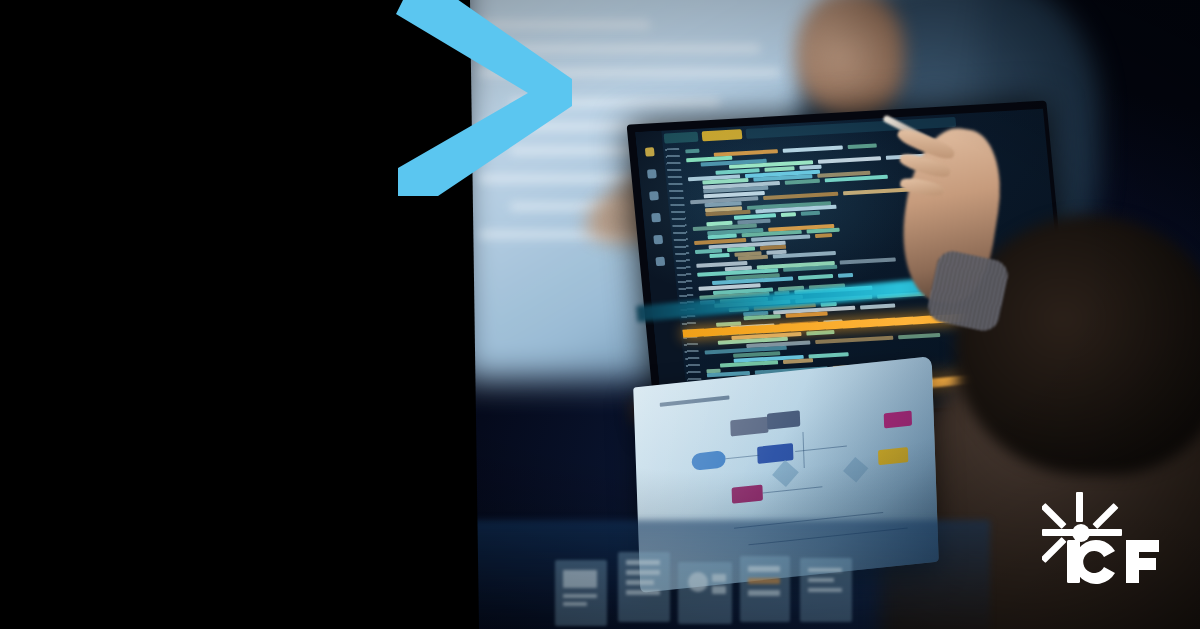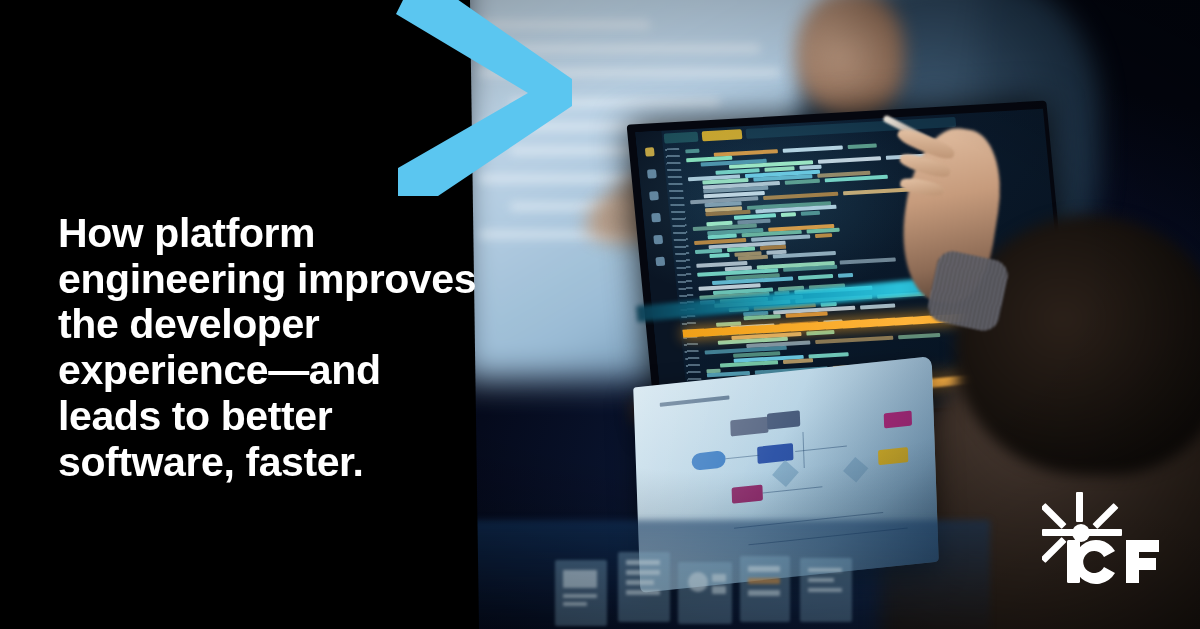--- a/index.html
+++ b/index.html
@@ -432,21 +432,20 @@
         <i style="left:8px;top:30px;width:34px;height:4px;"></i>
       </div>
 
     <div class="vignette"></div>
   </div>
 
   <div class="panel"></div>
 
   <div class="eyebrow">ARTICLE</div>
 
-  <h1 class="headline">How platform engineering improves the developer experience—and leads to better software, faster.</h1>
 
   <div class="chevron">
     <svg width="180" height="200" viewBox="0 0 180 200" aria-hidden="true">
       <path d="M16 0 L36 0 L176 89 L176 108 L40 200 L16 200 L16 178 L142 97 L142 99 L16 22 Z" fill="#5BC6F0"></path>
       <path d="M16 -6 L52 -6 L180 83 L180 110 L46 200 L6 200 L6 172 L136 97 L4 18 Z" fill="#5BC6F0"></path>
     </svg>
   </div>
 
   <div class="logo">
     <svg width="140" height="100" viewBox="0 0 140 100" aria-hidden="true">

